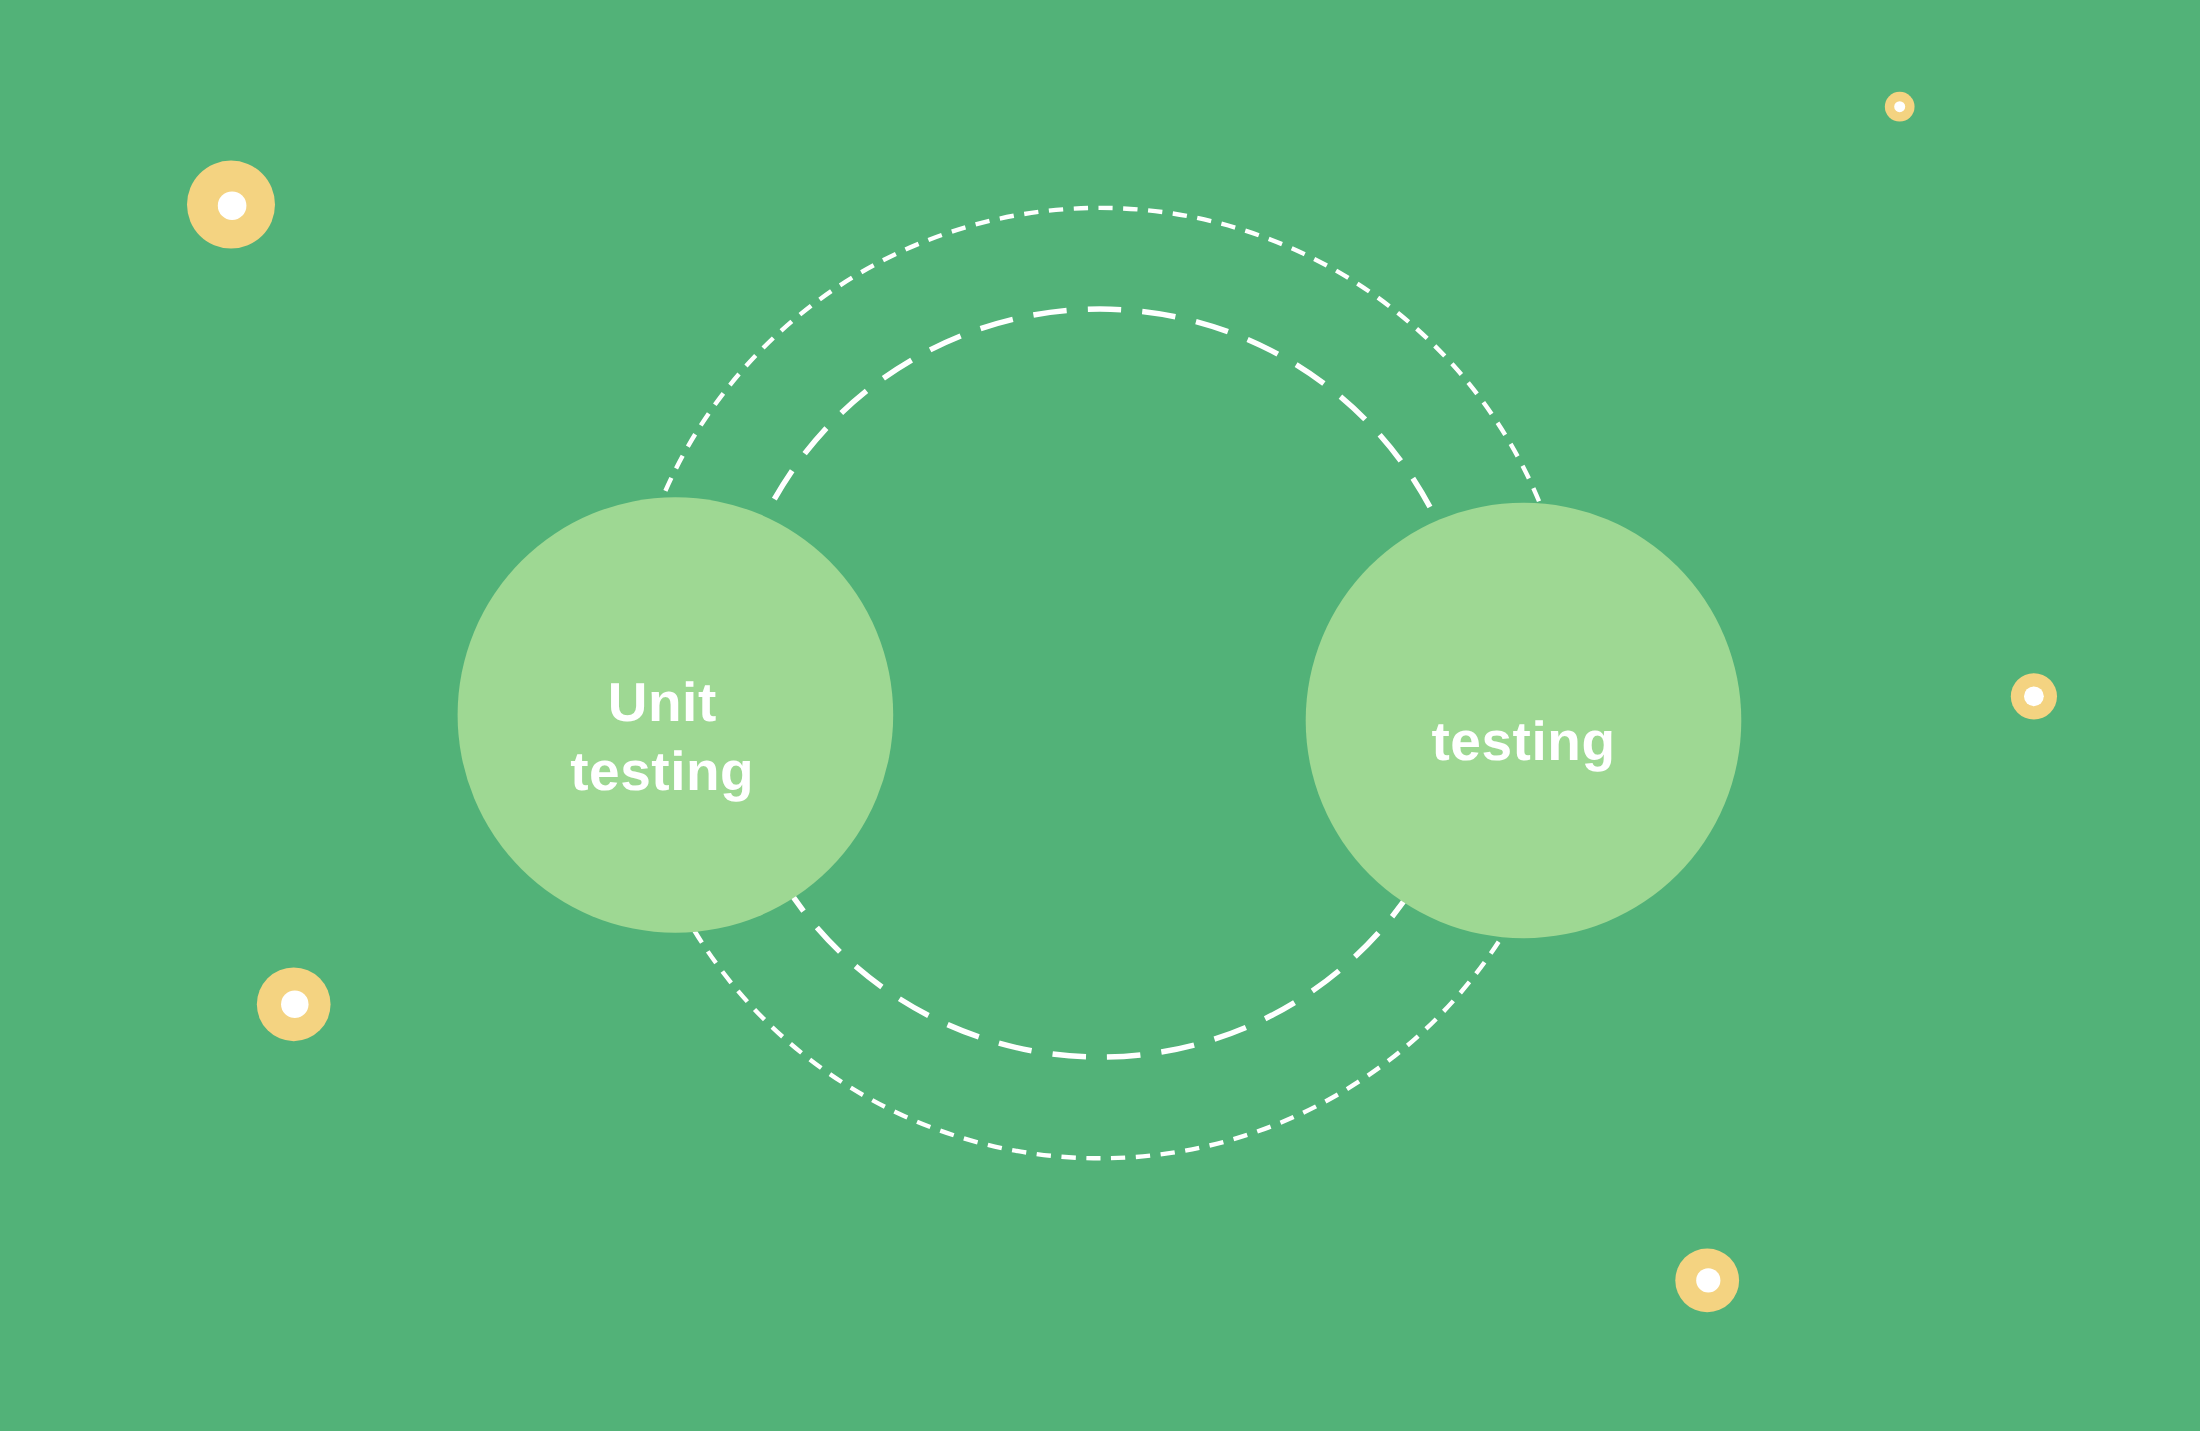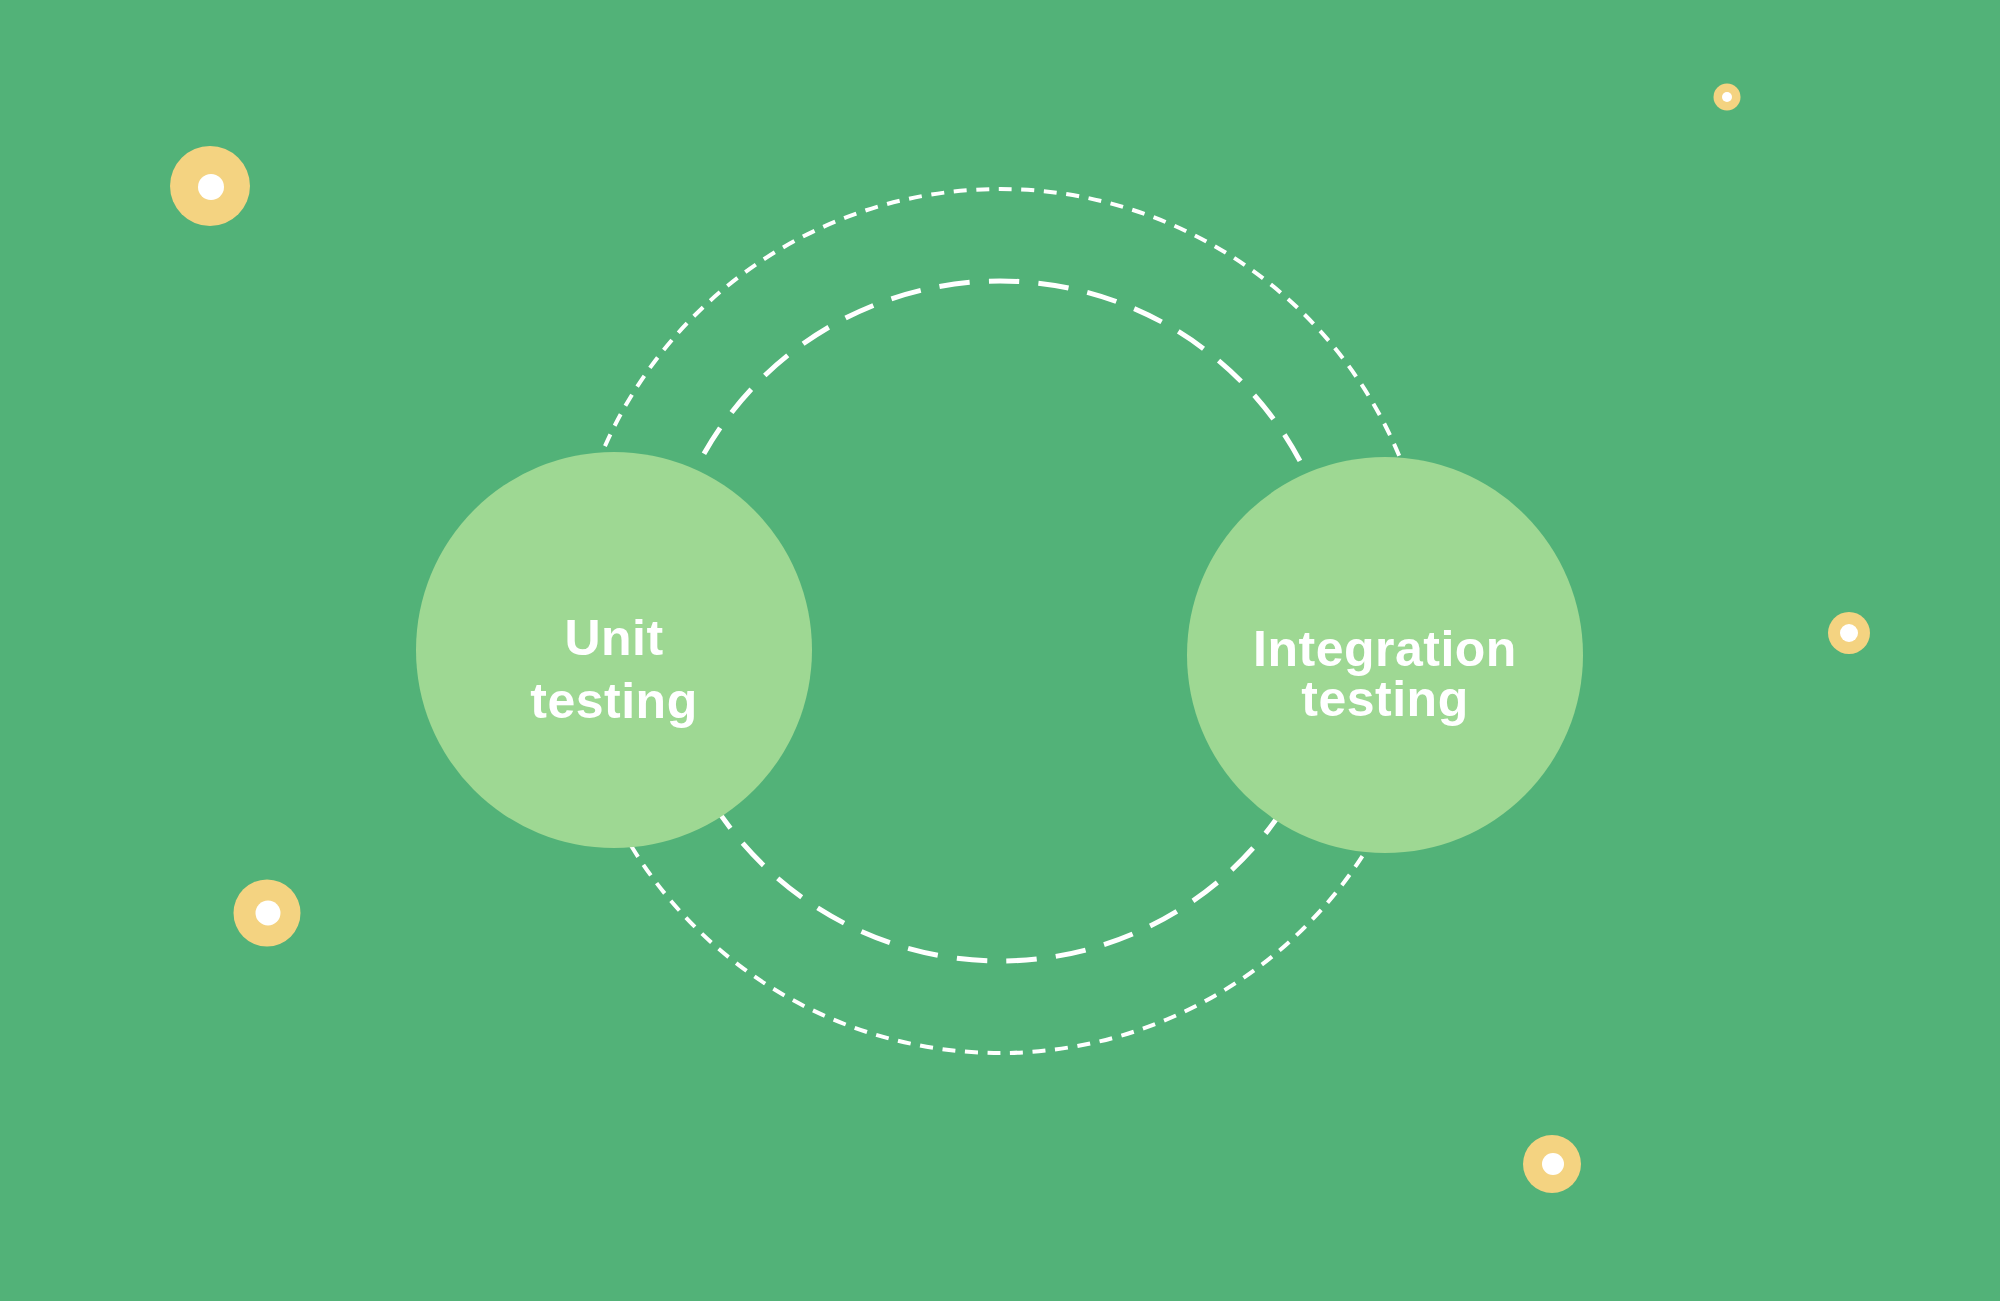--- a/index.html
+++ b/index.html
@@ -39,21 +39,21 @@
     flex-direction: column;
     align-items: center;
     justify-content: center;
     text-align: center;
     color: var(--color-label-text);
     font-weight: 700;
     font-size: 50px;
     line-height: 1.0;
     letter-spacing: 0.5px;
   }
-  .node-label-unit        { left: 416px;  top: 452px; gap: 13px; }
+  .node-label-unit        { left: 404px;  top: 452px; gap: 13px; }
   .node-label-integration { left: 1187px; top: 457px; }
 </style>
 </head>
 <body>
 
 <div class="canvas">
 
   <svg class="diagram-svg" width="2000" height="1301" viewBox="0 0 2000 1301" xmlns="http://www.w3.org/2000/svg">
 
     <circle class="ring ring-outer" cx="1000" cy="621" r="432"></circle>
@@ -82,17 +82,16 @@
       <circle class="dot-outer" cx="1552" cy="1164" r="29"></circle>
       <circle class="dot-inner" cx="1553" cy="1164" r="11"></circle>
     </g>
   </svg>
 
   <div class="node-label node-label-unit">
     <span>Unit</span>
     <span>testing</span>
   </div>
   <div class="node-label node-label-integration">
-    <span>Integration</span>
     <span>testing</span>
   </div>
 
 </div>
 
 </body></html>

